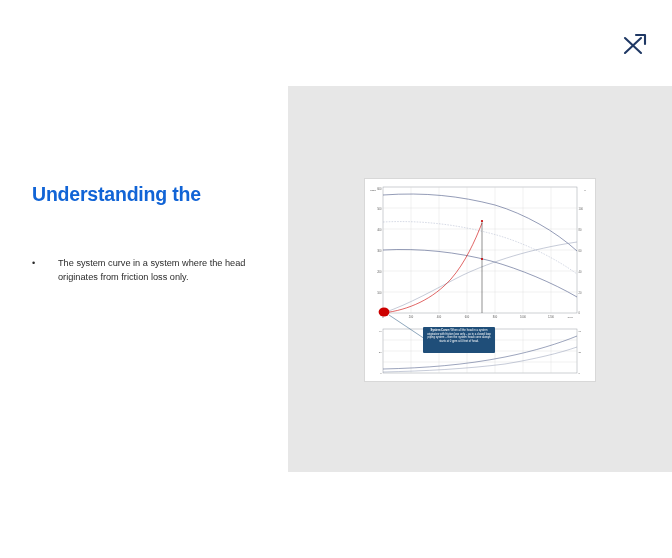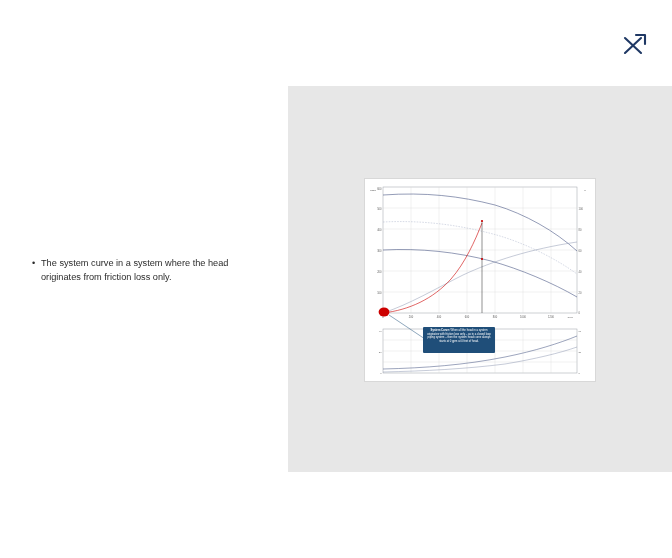--- a/index.html
+++ b/index.html
@@ -72,20 +72,21 @@
   }
   .bullet-dot {
     width: 9px;
     flex: 0 0 9px;
     font-size: 9.2px;
     line-height: 1.55;
     color: #2b2b2b;
   }
   .bullet-text {
     flex: 1 1 auto;
+    margin-left: 17px;
   }
 
   
   .figure {
     position: absolute;
     left: 364px;
     top: 178px;
     width: 232px;
     height: 204px;
     background: #ffffff;
@@ -123,20 +124,21 @@
 
   <div class="logo">
     <svg width="26" height="26" viewBox="0 0 26 26" aria-hidden="true">
       <path d="M3 6 L19 21" stroke="#1f3864" stroke-width="2.1" fill="none" stroke-linecap="round"></path>
       <path d="M19 6 L3 21" stroke="#1f3864" stroke-width="2.1" fill="none" stroke-linecap="round"></path>
       <path d="M14 3 L23 3 L23 12" stroke="#1f3864" stroke-width="2.1" fill="none" stroke-linecap="round" stroke-linejoin="round"></path>
     </svg>
   </div>
 
   <div class="title">
+    <div>Understanding the</div>
   </div>
 
   <div class="body-block">
     <div class="bullet-row">
       <span class="bullet-dot">•</span>
       <span class="bullet-text">The system curve in a system where the head originates from friction loss only.</span>
     </div>
   </div>
 
   <div class="figure">

